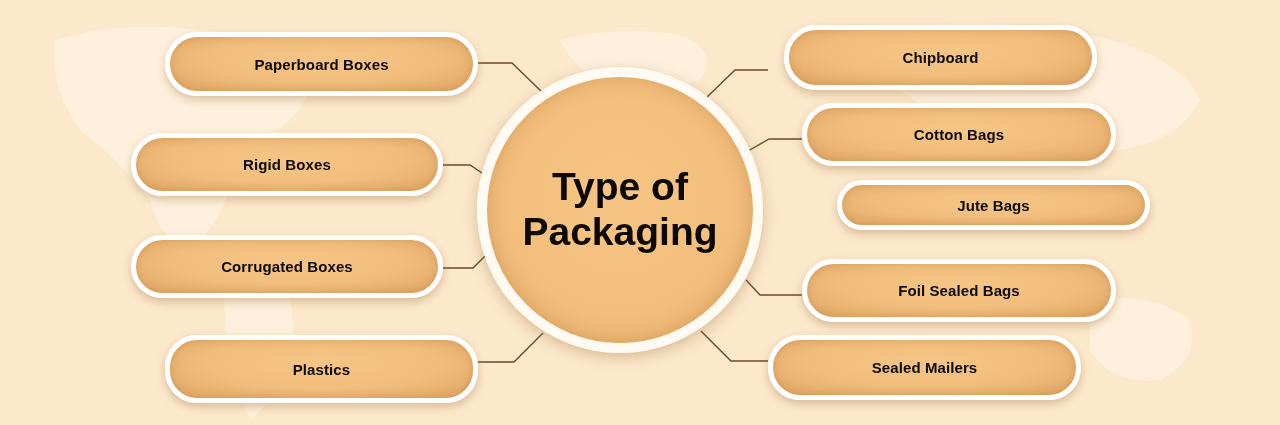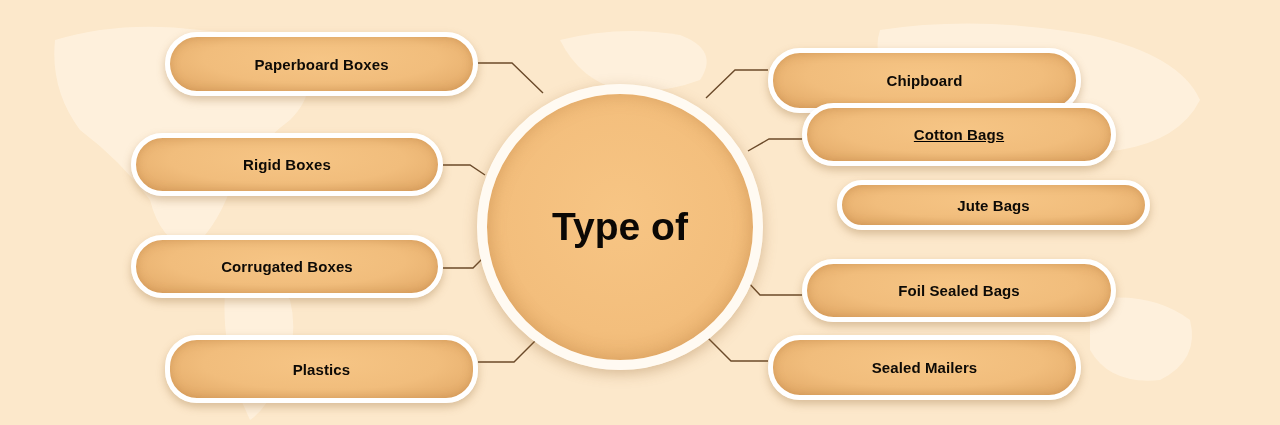--- a/index.html
+++ b/index.html
@@ -29,21 +29,21 @@
   }
   .pill-label {
     font-weight: 700;
     font-size: 15px;
     color: #0d0a06;
     letter-spacing: 0.1px;
     white-space: nowrap;
   }
   .hub {
     position: absolute;
-    left: 477px; top: 84px;
+    left: 477px; top: 67px;
     width: 286px; height: 286px;
     box-sizing: border-box;
     border-radius: 50%;
     border: 10px solid #fffaf2;
     background: radial-gradient(circle at 50% 45%, #f7c584 0%, #f3be7c 60%, #e3a966 100%);
     box-shadow: 0 4px 14px rgba(150, 100, 50, 0.35), inset 0 0 18px rgba(170, 110, 50, 0.35);
     display: flex; flex-direction: column; align-items: center; justify-content: center;
   }
   .hub-title {
     font-weight: 700;
@@ -75,39 +75,40 @@
     <polyline points="478,362 514,362 543,333"></polyline>
     <polyline points="768,70 735,70 706,98"></polyline>
     <polyline points="802,139 769,139 748,151"></polyline>
     <polyline points="802,295 760,295 746,280"></polyline>
     <polyline points="768,361 731,361 701,331"></polyline>
   </g>
 </svg>
 
 <div class="hub">
   <div class="hub-title">Type of</div>
+  <div class="hub-title">Packaging</div>
 </div>
 
 <div class="pill" style="left:165px; top:32px; width:313px; height:64px;">
   <span class="pill-label">Paperboard Boxes</span>
 </div>
 <div class="pill" style="left:131px; top:133px; width:312px; height:63px;align-items:center;">
   <span class="pill-label">Rigid Boxes</span>
 </div>
 <div class="pill" style="left:131px; top:235px; width:312px; height:63px;align-items:center;">
   <span class="pill-label">Corrugated Boxes</span>
 </div>
 <div class="pill" style="left:165px; top:335px; width:313px; height:68px;">
   <span class="pill-label">Plastics</span>
 </div>
 
-<div class="pill" style="left:768px; top:25px; width:313px; height:65px;margin-top:23px;">
+<div class="pill" style="left:784px; top:25px; width:313px; height:65px;">
   <span class="pill-label">Chipboard</span>
 </div>
-<div class="pill" style="left:802px; top:103px; width:314px; height:63px;text-decoration:underline;">
+<div class="pill" style="left:802px; top:103px; width:314px; height:63px;">
   <span class="pill-label">Cotton Bags</span>
 </div>
 <div class="pill" style="left:837px; top:180px; width:313px; height:50px;">
   <span class="pill-label">Jute Bags</span>
 </div>
 <div class="pill" style="left:802px; top:259px; width:314px; height:63px;">
   <span class="pill-label">Foil Sealed Bags</span>
 </div>
 <div class="pill" style="left:768px; top:335px; width:313px; height:65px;">
   <span class="pill-label">Sealed Mailers</span>

